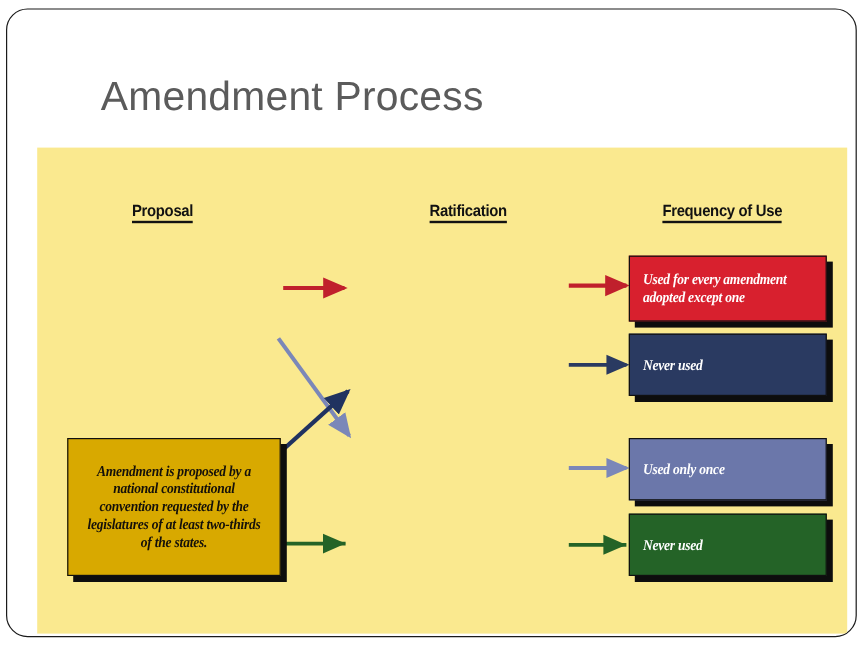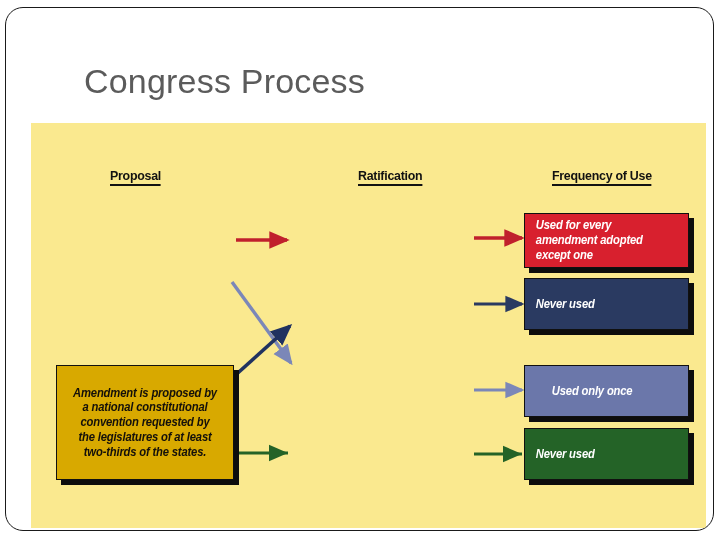--- a/index.html
+++ b/index.html
@@ -72,21 +72,21 @@
     border: 1px solid #101010;
     box-shadow: 5px 5px 0 0 #0d0d0d;
     display: flex;
     align-items: center;
     justify-content: center;
     text-align: center;
     font-style: italic;
     font-weight: bold;
     line-height: 1.18;
     letter-spacing: -0.2px;
-    font-family: Liberation Sans, sans-serif;
+    font-family: Liberation Serif, serif;
   }
   .box-text {
     display: block;
     padding: 0 7px;
     transform: scaleX(0.9);
   }
 
   .box.gold {
     background: #d8a900;
     color: #14100a;
@@ -115,21 +115,21 @@
     width: 720px;
     height: 540px;
     pointer-events: none;
   }
 </style>
 </head>
 <body>
 
 <div id="slide">
 
-  <div id="title">Congress Process</div>
+  <div id="title">Amendment Process</div>
 
   <div id="canvas"></div>
 
   <div class="col-head" style="left:104px; top:160px;">Proposal</div>
   <div class="col-head" style="left:352px; top:160px;">Ratification</div>
   <div class="col-head" style="left:546px; top:160px;">Frequency of Use</div>
 
   <svg id="arrows" viewBox="0 0 720 540" xmlns="http://www.w3.org/2000/svg">
     <defs>
       <marker id="h-red" markerWidth="6" markerHeight="6" refX="5.2" refY="3" orient="auto">
@@ -174,21 +174,21 @@
 
 
   <div class="box result red" style="left:518px; top:205px; width:165px; height:55px;">
     <span class="box-text">Used for every amendment adopted except one</span>
   </div>
 
   <div class="box result navy" style="left:518px; top:270px; width:165px; height:52px;">
     <span class="box-text">Never used</span>
   </div>
 
-  <div class="box result slate" style="left:518px; top:357px; width:165px; height:52px;padding-left:16px;">
+  <div class="box result slate" style="left:518px; top:357px; width:165px; height:52px;">
     <span class="box-text">Used only once</span>
   </div>
 
   <div class="box result green" style="left:518px; top:420px; width:165px; height:52px;">
     <span class="box-text">Never used</span>
   </div>
 
 </div>
 
 </body></html>

